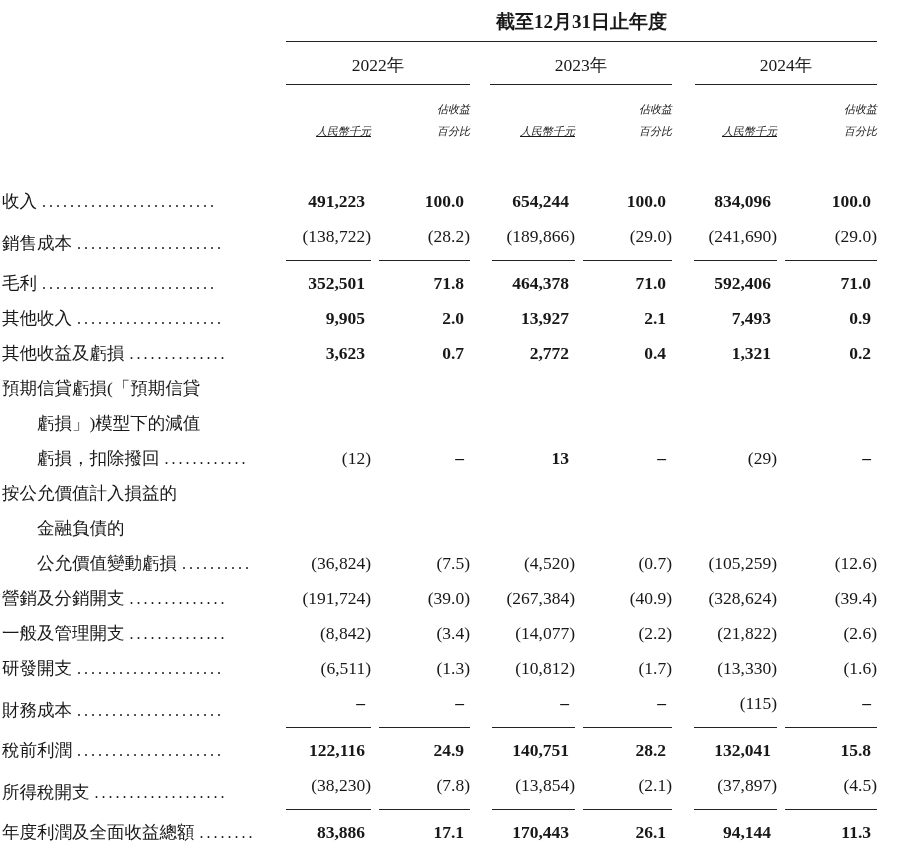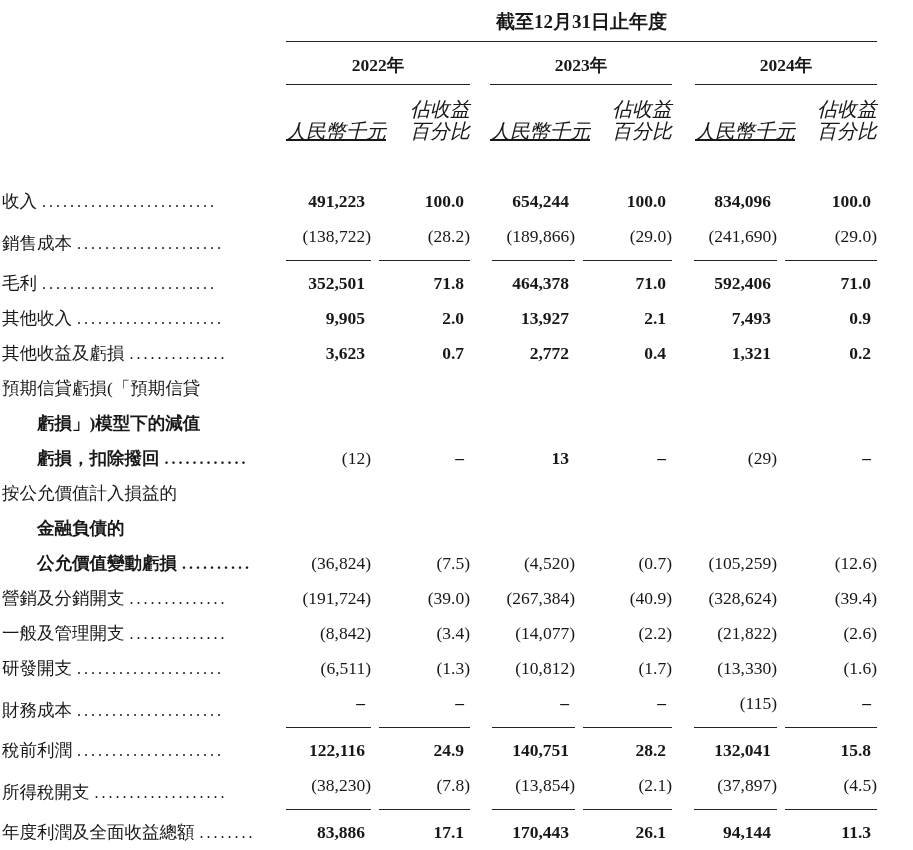--- a/index.html
+++ b/index.html
@@ -22,37 +22,37 @@
   col.c6 { width: 100px; }
   td { padding: 0; vertical-align: bottom; }
 
   
   .title-rule {
     margin-left: 8px; text-align: center; font-weight: bold;
     font-size: 19px; line-height: 1.25; padding-bottom: 7px;
     border-bottom: 1px solid #222;
   }
   .year-line {
-    text-align: center; font-weight: bold; font-size: 17.5px;
+    text-align: center; font-weight: normal; font-size: 17.5px;
     padding: 11px 0 7px; border-bottom: 1px solid #222;
   }
   .yg1 { margin-left: 8px; }
   .yg2 { margin-left: 20px; }
   .yg3 { margin-left: 23px; }
-  .subhead td { font-style: italic; font-size: 20px; padding-top: 13px; }
+  .subhead td { font-style: italic; font-size: 11px; padding-top: 13px; }
   .amt { text-align: right; white-space: nowrap; line-height: 22px; text-decoration: underline; }
   .amt.g1 { padding-left: 8px; }
   .amt.g2 { padding-left: 20px; }
   .amt.g3 { padding-left: 23px; }
   .pct { text-align: right; line-height: 22px; }
 
   
   .lbl { font-size: 17.5px; }
   .lline { line-height: 35px; white-space: nowrap; padding-left: 2px; }
-  .lline.ind { padding-left: 37px; font-weight: bold; }
+  .lline.ind { padding-left: 37px; }
   .leader { letter-spacing: 3px; margin-left: 5px; font-size: 16px; }
   .val .w {
     text-align: right; line-height: 35px; margin-left: 8px;
     white-space: nowrap; font-size: 17.5px;
   }
   .val.gc .w { margin-left: 22px; }
   tr.first td { padding-top: 42px; }
   tr.rule .val .w { border-bottom: 1px solid #222; padding-bottom: 6px; }
   tr.rule td { padding-bottom: 5px; margin-left: 40px; }
   .pad-r { padding-right: 6px; font-weight: bold; }

